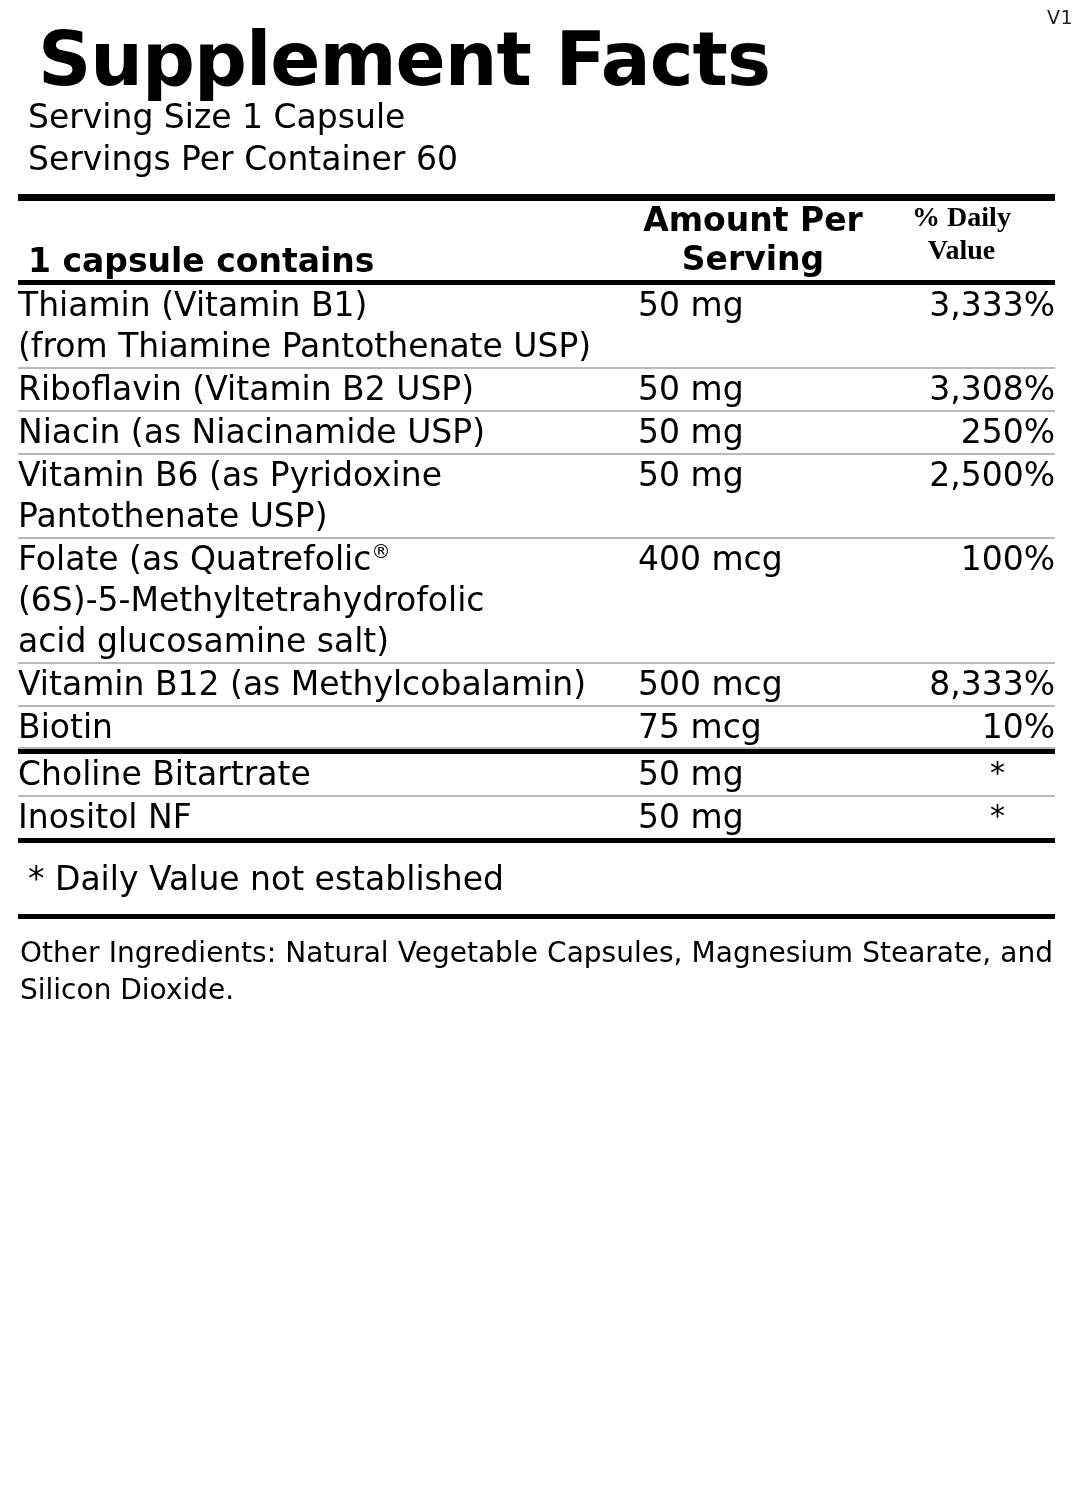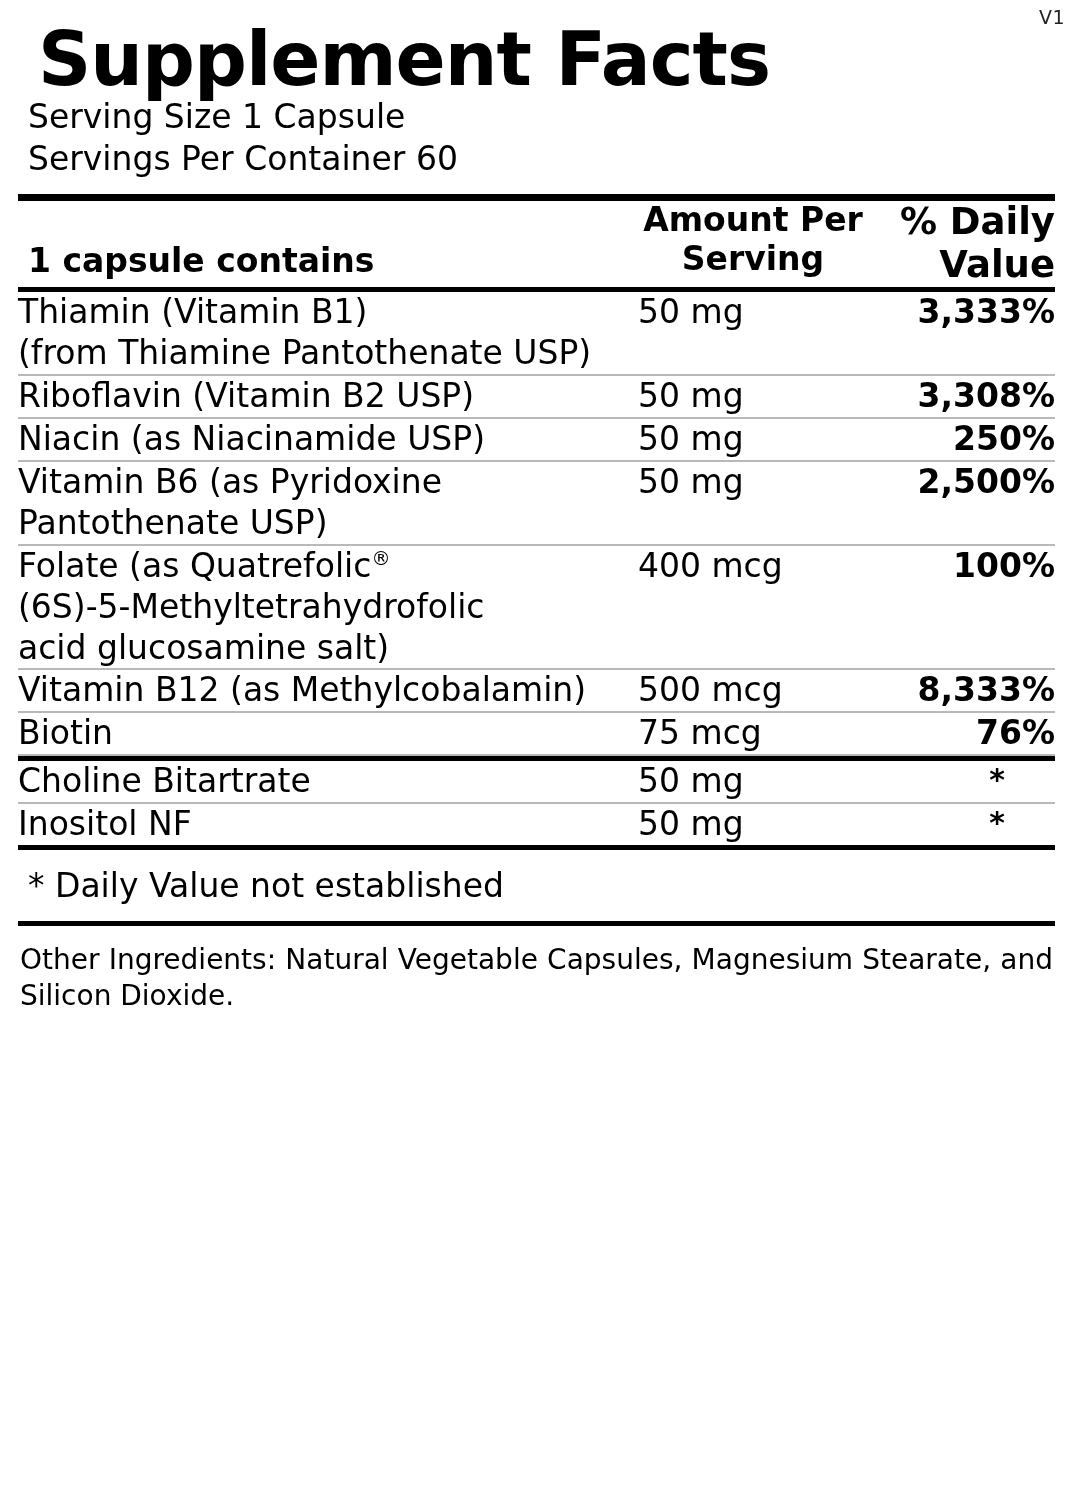--- a/index.html
+++ b/index.html
@@ -19,21 +19,21 @@
   .panel {
     position: absolute;
     left: 0;
     top: 0;
     width: 1073px;
     height: 1500px;
     padding: 0 18px;
   }
   .version {
     position: absolute;
-    right: 8px;
+    right: 0;
     top: 6px;
     font-size: 19px;
     letter-spacing: 0.5px;
     color: #222;
   }
   .title {
     font-size: 74px;
     line-height: 1.0;
     font-weight: 700;
     letter-spacing: -1px;
@@ -87,46 +87,46 @@
     display: block;
   }
   .hdr-amt {
     font-size: 33px;
     font-weight: 700;
     text-align: center;
     line-height: 1.16;
     padding-top: 8px;
   }
   .hdr-dv {
-    font-size: 37px;
+    font-size: 28px;
     font-weight: 700;
-    text-align: right;
+    text-align: center;
     line-height: 1.16;
     padding-top: 8px;
     padding-right: 8px;
+    font-family: Liberation Serif, serif;
   }
   .nut-name {
     font-size: 33px;
     line-height: 1.24;
     padding: 9px 4px 9px 10px;
   }
   .nut-amt {
     font-size: 33px;
     line-height: 1.24;
     text-align: left;
     padding: 9px 22px 9px 0;
     white-space: nowrap;
   }
   .nut-dv {
     font-size: 33px;
     line-height: 1.24;
     text-align: right;
     padding: 9px 8px 9px 0;
     white-space: nowrap;
-    font-weight: bold;
   }
   .nut-dv.star {
     font-size: 30px;
     padding-right: 50px;
   }
   .sep-cell { padding: 0; }
   sup.reg { font-size: 19px; vertical-align: super; }
   .footnote {
     font-size: 33px;
     padding: 16px 0 0 10px;
@@ -267,21 +267,21 @@
       <td class="sep-cell" colspan="3">
         <div class="rule-thin"></div>
       </td>
     </tr>
 
     <tr>
       <td class="nut-name">
         <div>Biotin</div>
       </td>
       <td class="nut-amt">75 mcg</td>
-      <td class="nut-dv">76%</td>
+      <td class="nut-dv">10%</td>
     </tr>
     <tr>
       <td class="sep-cell" colspan="3">
         <div class="rule-thin"></div>
       </td>
     </tr>
 
     <tr>
       <td class="sep-cell" colspan="3">
         <div class="rule-medium"></div>

